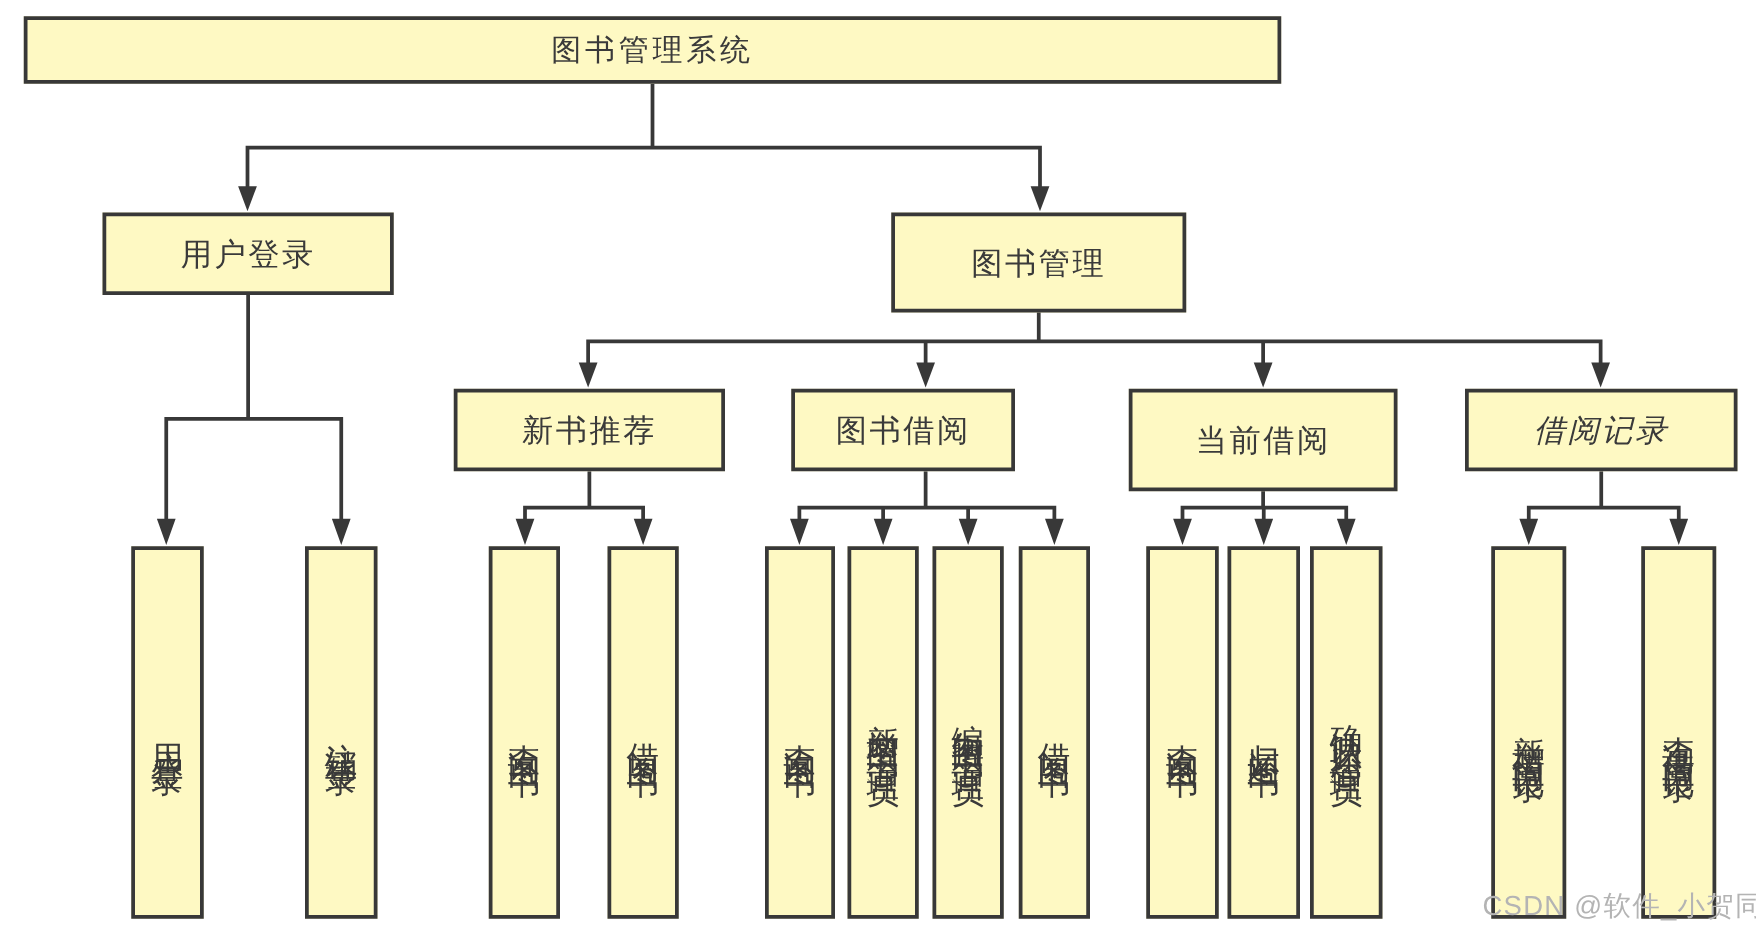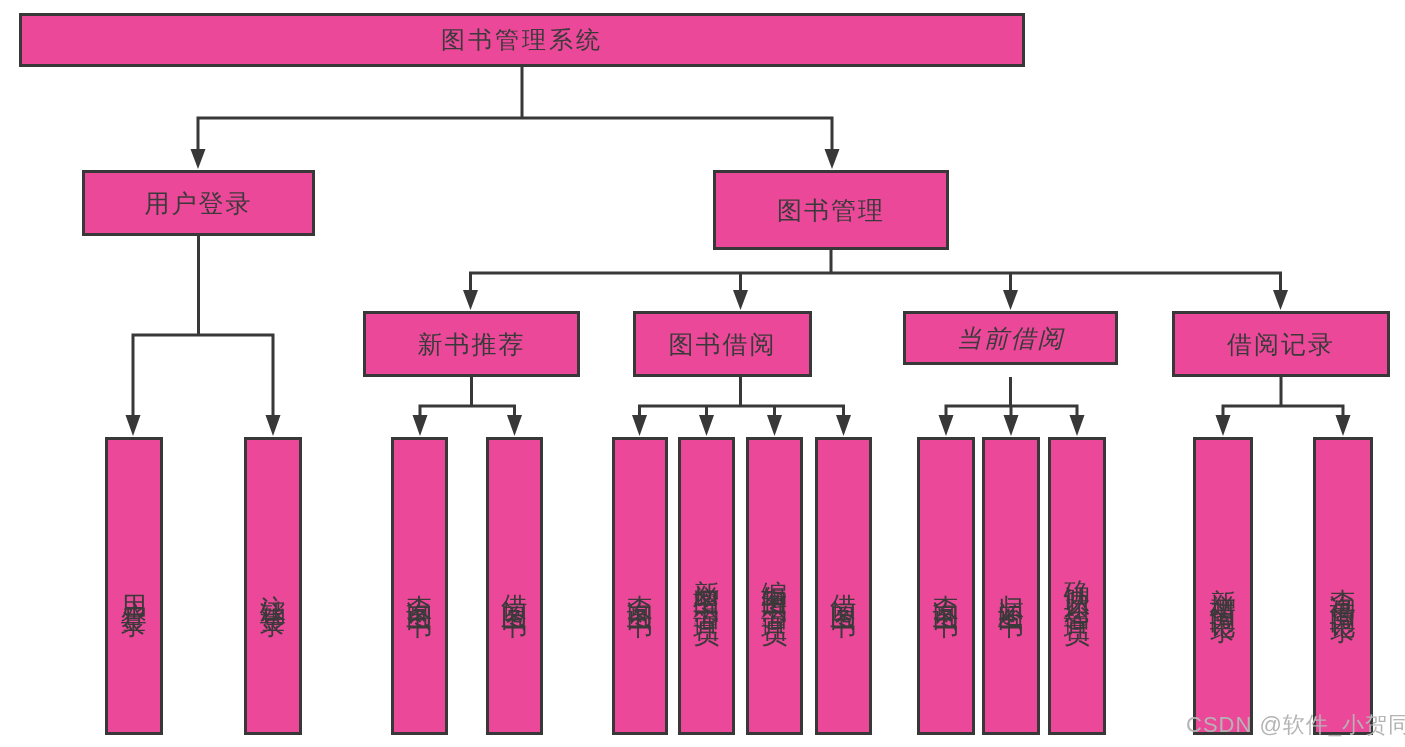--- a/index.html
+++ b/index.html
@@ -14,21 +14,21 @@
   .connectors {
     position: absolute;
     left: 0; top: 0;
     width: 1405px; height: 747px;
     z-index: 1;
   }
   .box {
     position: absolute;
     box-sizing: border-box;
     border: 3px solid #383838;
-    background: #ec4899;
+    background: #fef9c3;
     color: #3a3a3a;
     display: flex;
     align-items: center;
     justify-content: center;
     z-index: 2;
     text-align: center;
   }
   .root-label {
     font-size: 24px;
     letter-spacing: 3px;
@@ -112,24 +112,24 @@
   <div class="box" style="left:713px; top:170px; width:236px; height:80px;">
     <span class="hlabel">图书管理</span>
   </div>
 
   <div class="box" style="left:363px; top:311px; width:217px; height:66px;">
     <span class="hlabel">新书推荐</span>
   </div>
   <div class="box" style="left:633px; top:311px; width:179px; height:66px;">
     <span class="hlabel">图书借阅</span>
   </div>
-  <div class="box" style="left:903px; top:311px; width:215px; height:54px;font-style:italic;">
+  <div class="box" style="left:903px; top:311px; width:215px; height:82px;">
     <span class="hlabel">当前借阅</span>
   </div>
-  <div class="box" style="left:1172px; top:311px; width:218px; height:66px;">
+  <div class="box" style="left:1172px; top:311px; width:218px; height:66px;font-style:italic;">
     <span class="hlabel">借阅记录</span>
   </div>
 
   <div class="box leaf" style="left:105px; top:437px; width:58px; height:298px;">
     <span class="vlabel">用户登录</span>
   </div>
   <div class="box leaf" style="left:244px; top:437px; width:58px; height:298px;">
     <span class="vlabel">注销登录</span>
   </div>
 

